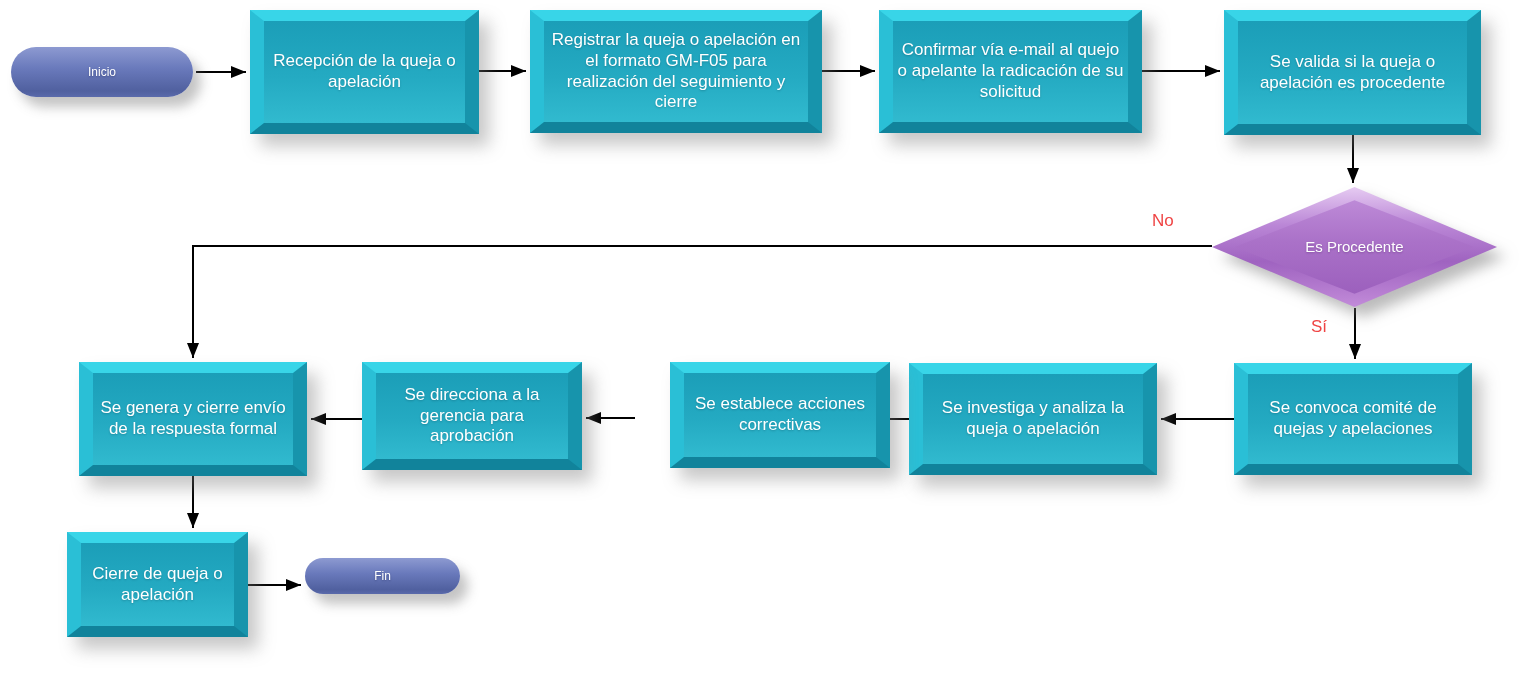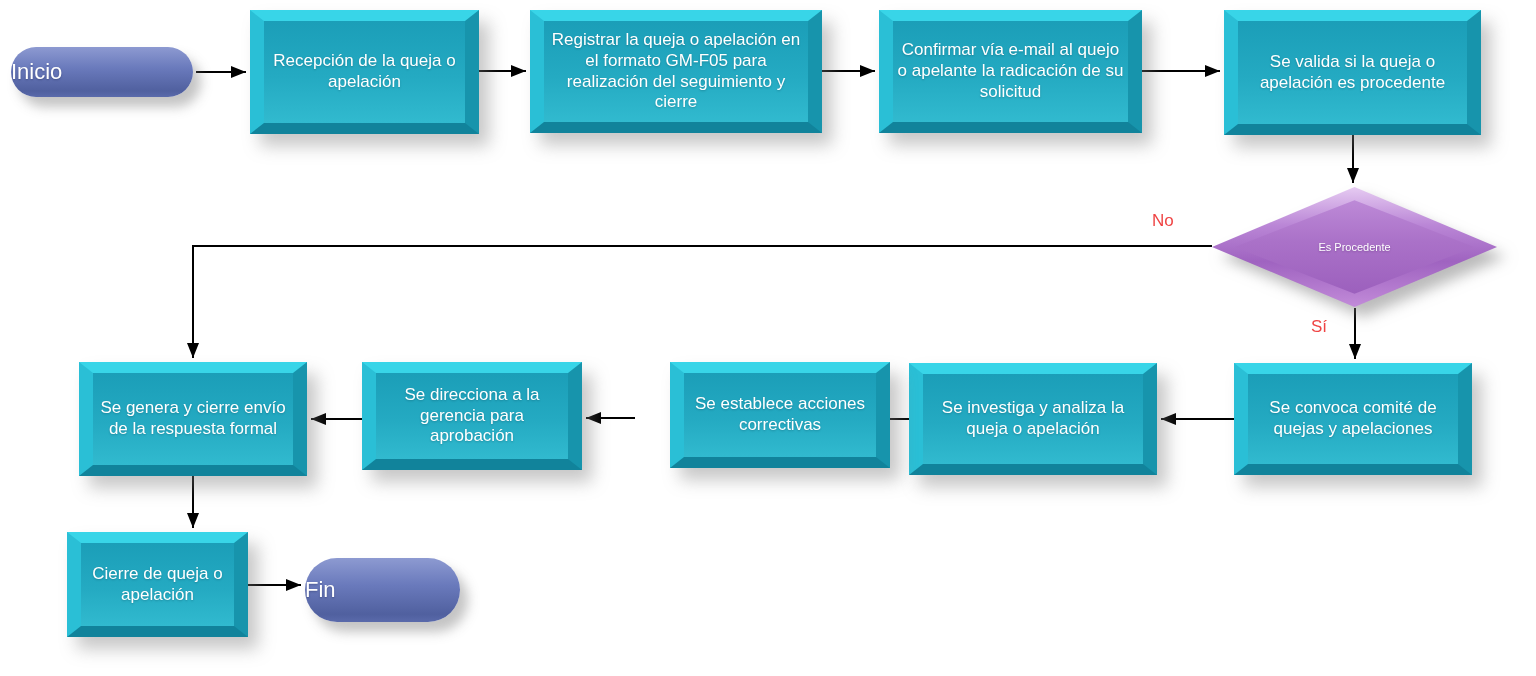--- a/index.html
+++ b/index.html
@@ -35,23 +35,23 @@
     text-align: center;
     text-shadow: 0 1px 2px rgba(0,40,50,0.25);
     box-shadow: 10px 12px 16px rgba(125,125,125,0.42);
     padding: 2px 4px;
   }
 
   
   .terminator {
     border-radius: 100px;
     background: linear-gradient(180deg, #8d9ad1 0%, #6a7abc 42%, #50609f 88%, #5a6aab 100%);
-    display: flex; align-items: center; 
+    display: flex; align-items: center; justify-content: center;
     color: #ffffff;
-    font-size: 22px;
+    font-size: 12px;
     text-shadow: 0 1px 2px rgba(20,30,70,0.35);
     box-shadow: 8px 10px 12px rgba(125,125,125,0.45);
   }
 
   
   .diamond-wrap { filter: drop-shadow(9px 10px 7px rgba(120,120,120,0.5)); }
   .diamond {
     width: 100%; height: 100%;
     clip-path: polygon(50% 0%, 100% 50%, 50% 100%, 0% 50%);
     background: linear-gradient(180deg, #e6cbf2 0%, #bc8ad7 30%, #a express 60%, #c augmented 100%);
@@ -64,21 +64,21 @@
     content: "";
     position: absolute;
     inset: 11% 8%;
     clip-path: polygon(50% 0%, 100% 50%, 50% 100%, 0% 50%);
     background: linear-gradient(180deg, #bd8ad7 0%, #aa71c8 45%, #9c60bd 100%);
   }
   .diamond-label {
     position: relative;
     z-index: 1;
     color: #ffffff;
-    font-size: 11px;
+    font-size: 15px;
     line-height: 1.3;
     text-align: center;
     width: 100px;
     text-shadow: 0 1px 2px rgba(60,20,80,0.3);
   }
 
   .edge-label {
     position: absolute;
     color: #ef4444;
     font-size: 17px;
@@ -107,21 +107,21 @@
     <line x1="635" y1="418" x2="586" y2="418" stroke="#000" stroke-width="2" marker-end="url(#ah)"></line>
     <line x1="362" y1="419" x2="311" y2="419" stroke="#000" stroke-width="2" marker-end="url(#ah)"></line>
     <line x1="193" y1="476" x2="193" y2="528" stroke="#000" stroke-width="2" marker-end="url(#ah)"></line>
     <line x1="248" y1="585" x2="301" y2="585" stroke="#000" stroke-width="2" marker-end="url(#ah)"></line>
   </svg>
 
   <div class="node terminator" style="left:11px; top:47px; width:182px; height:50px;">
     <span>Inicio</span>
   </div>
 
-  <div class="node terminator" style="left:305px; top:558px; width:155px; height:64px;">
+  <div class="node terminator" style="left:305px; top:558px; width:155px; height:36px;">
     <span>Fin</span>
   </div>
 
   <div class="node process" style="left:250px; top:10px; width:229px; height:124px;">
     <span>Recepción de la queja o apelación</span>
   </div>
 
   <div class="node process" style="left:530px; top:10px; width:292px; height:123px;">
     <span>Registrar la queja o apelación en el formato GM-F05 para realización del seguimiento y cierre</span>
   </div>

